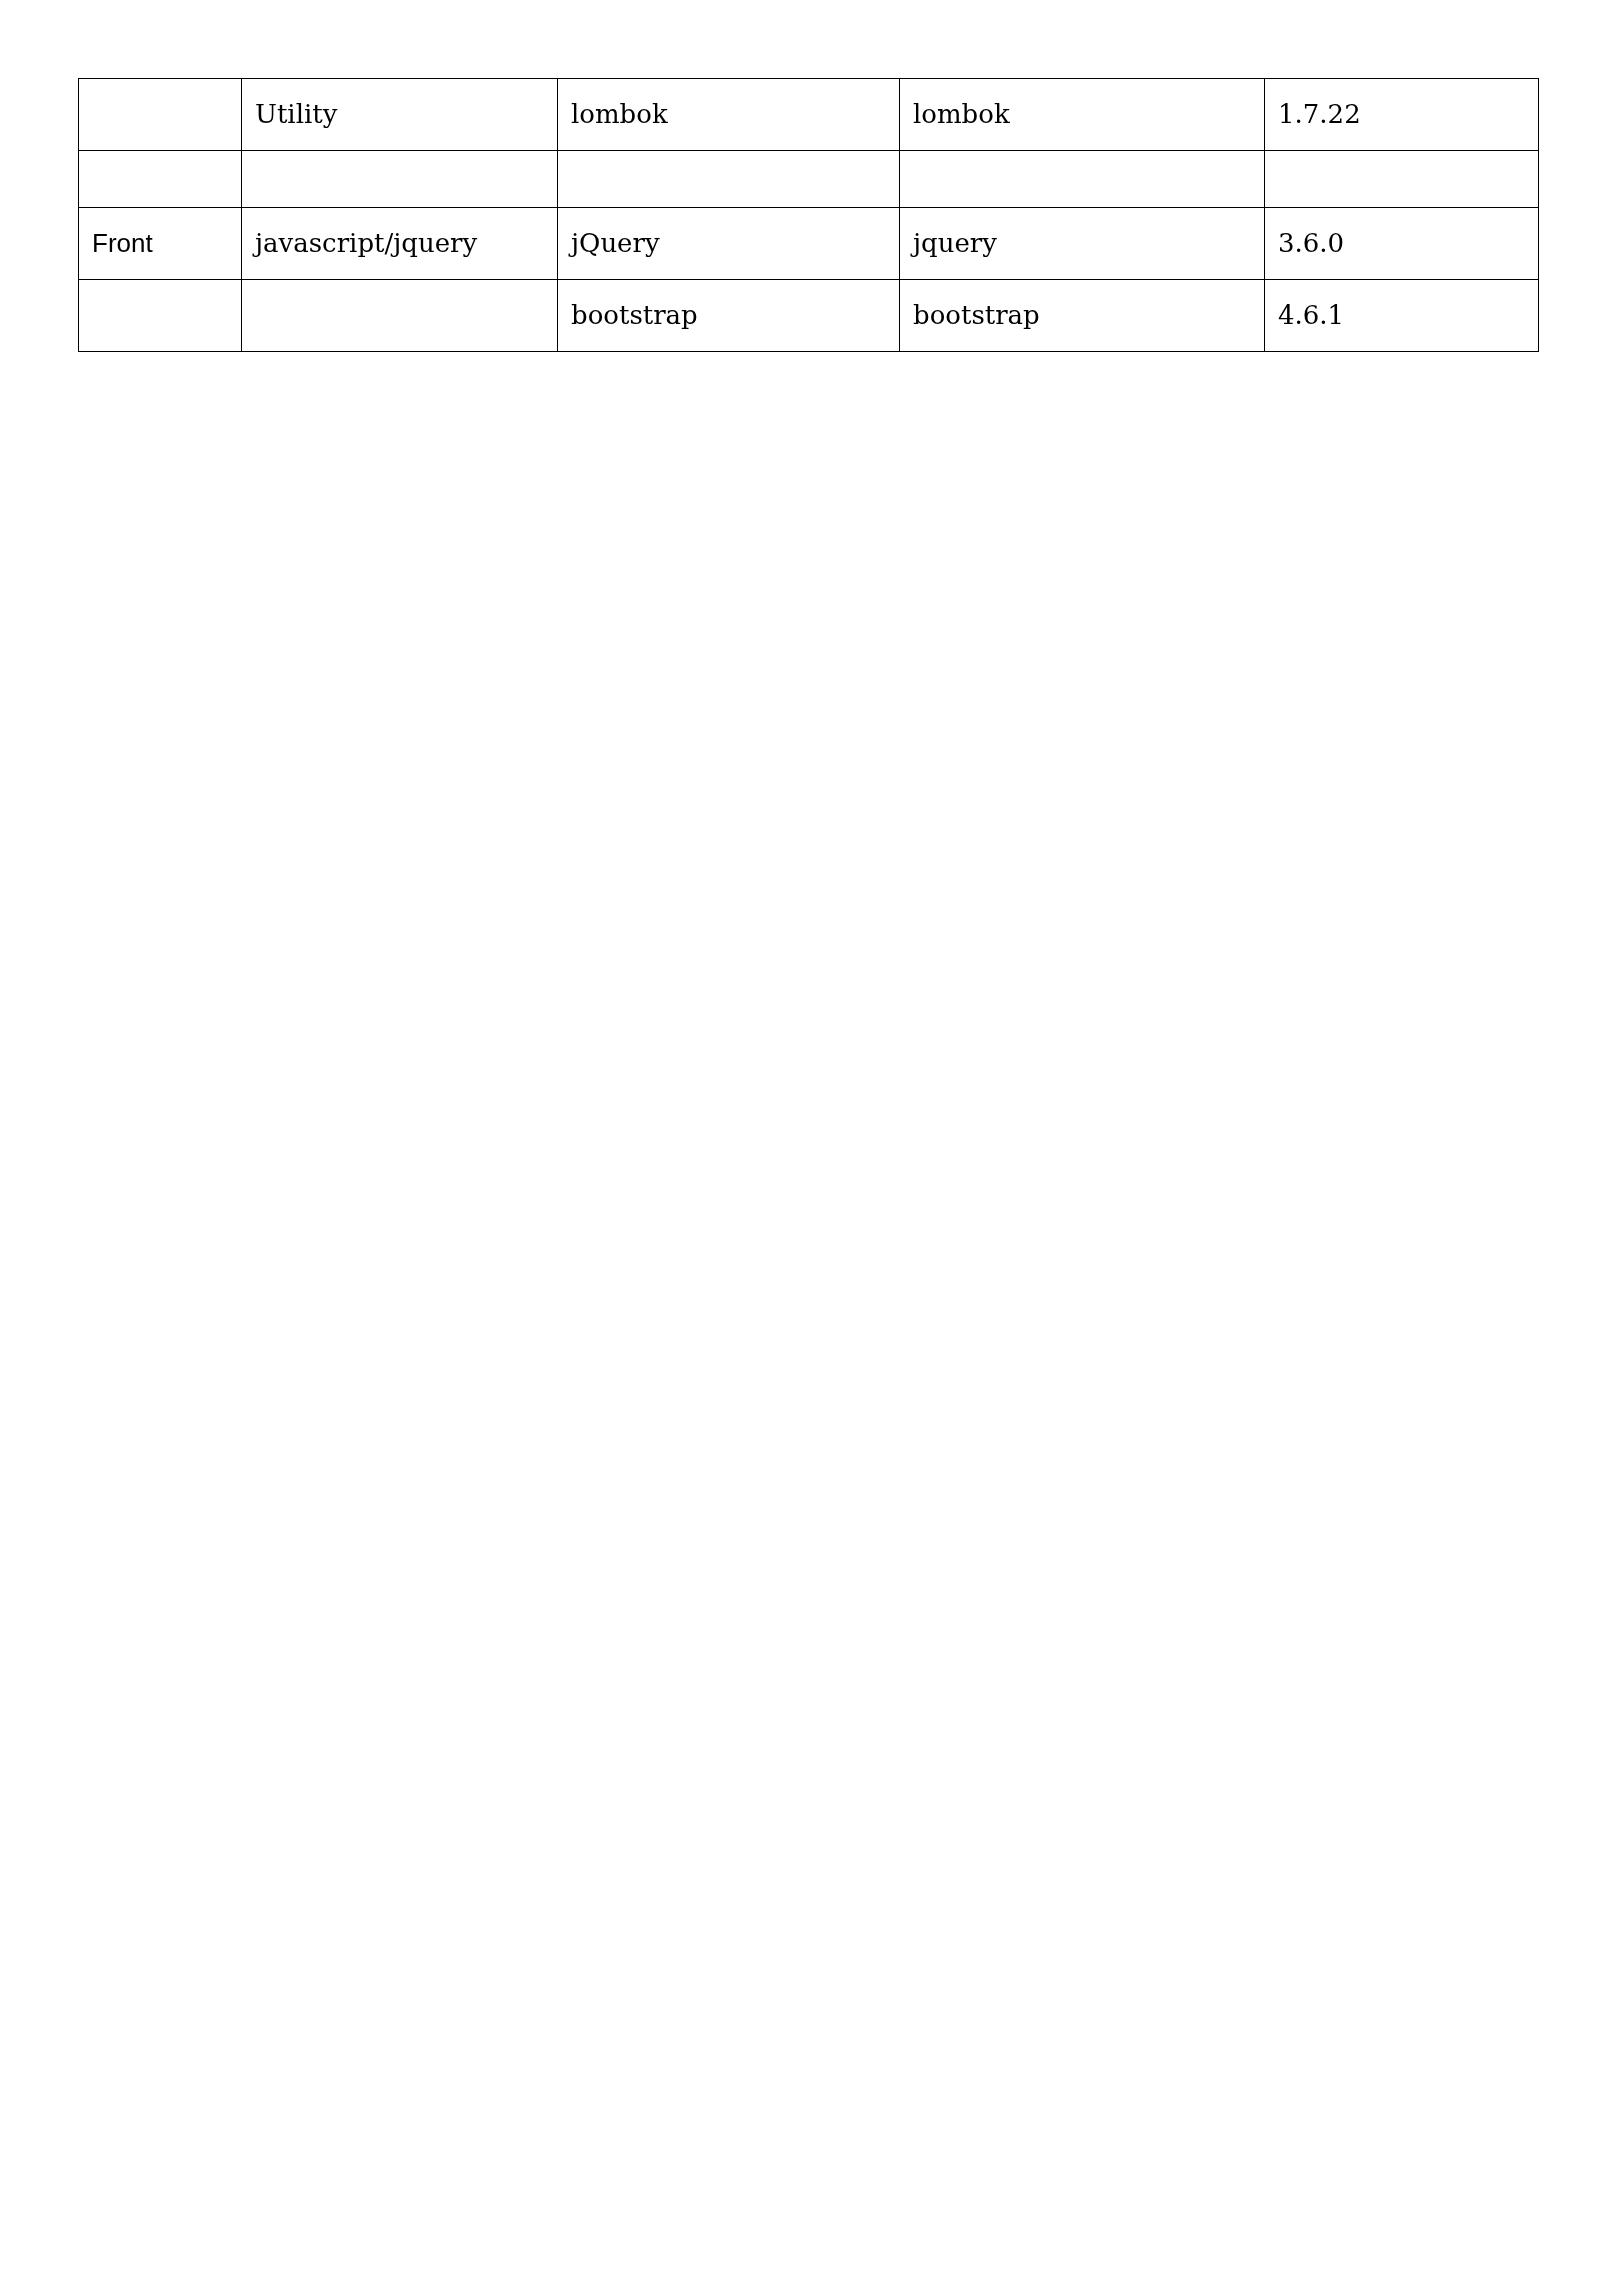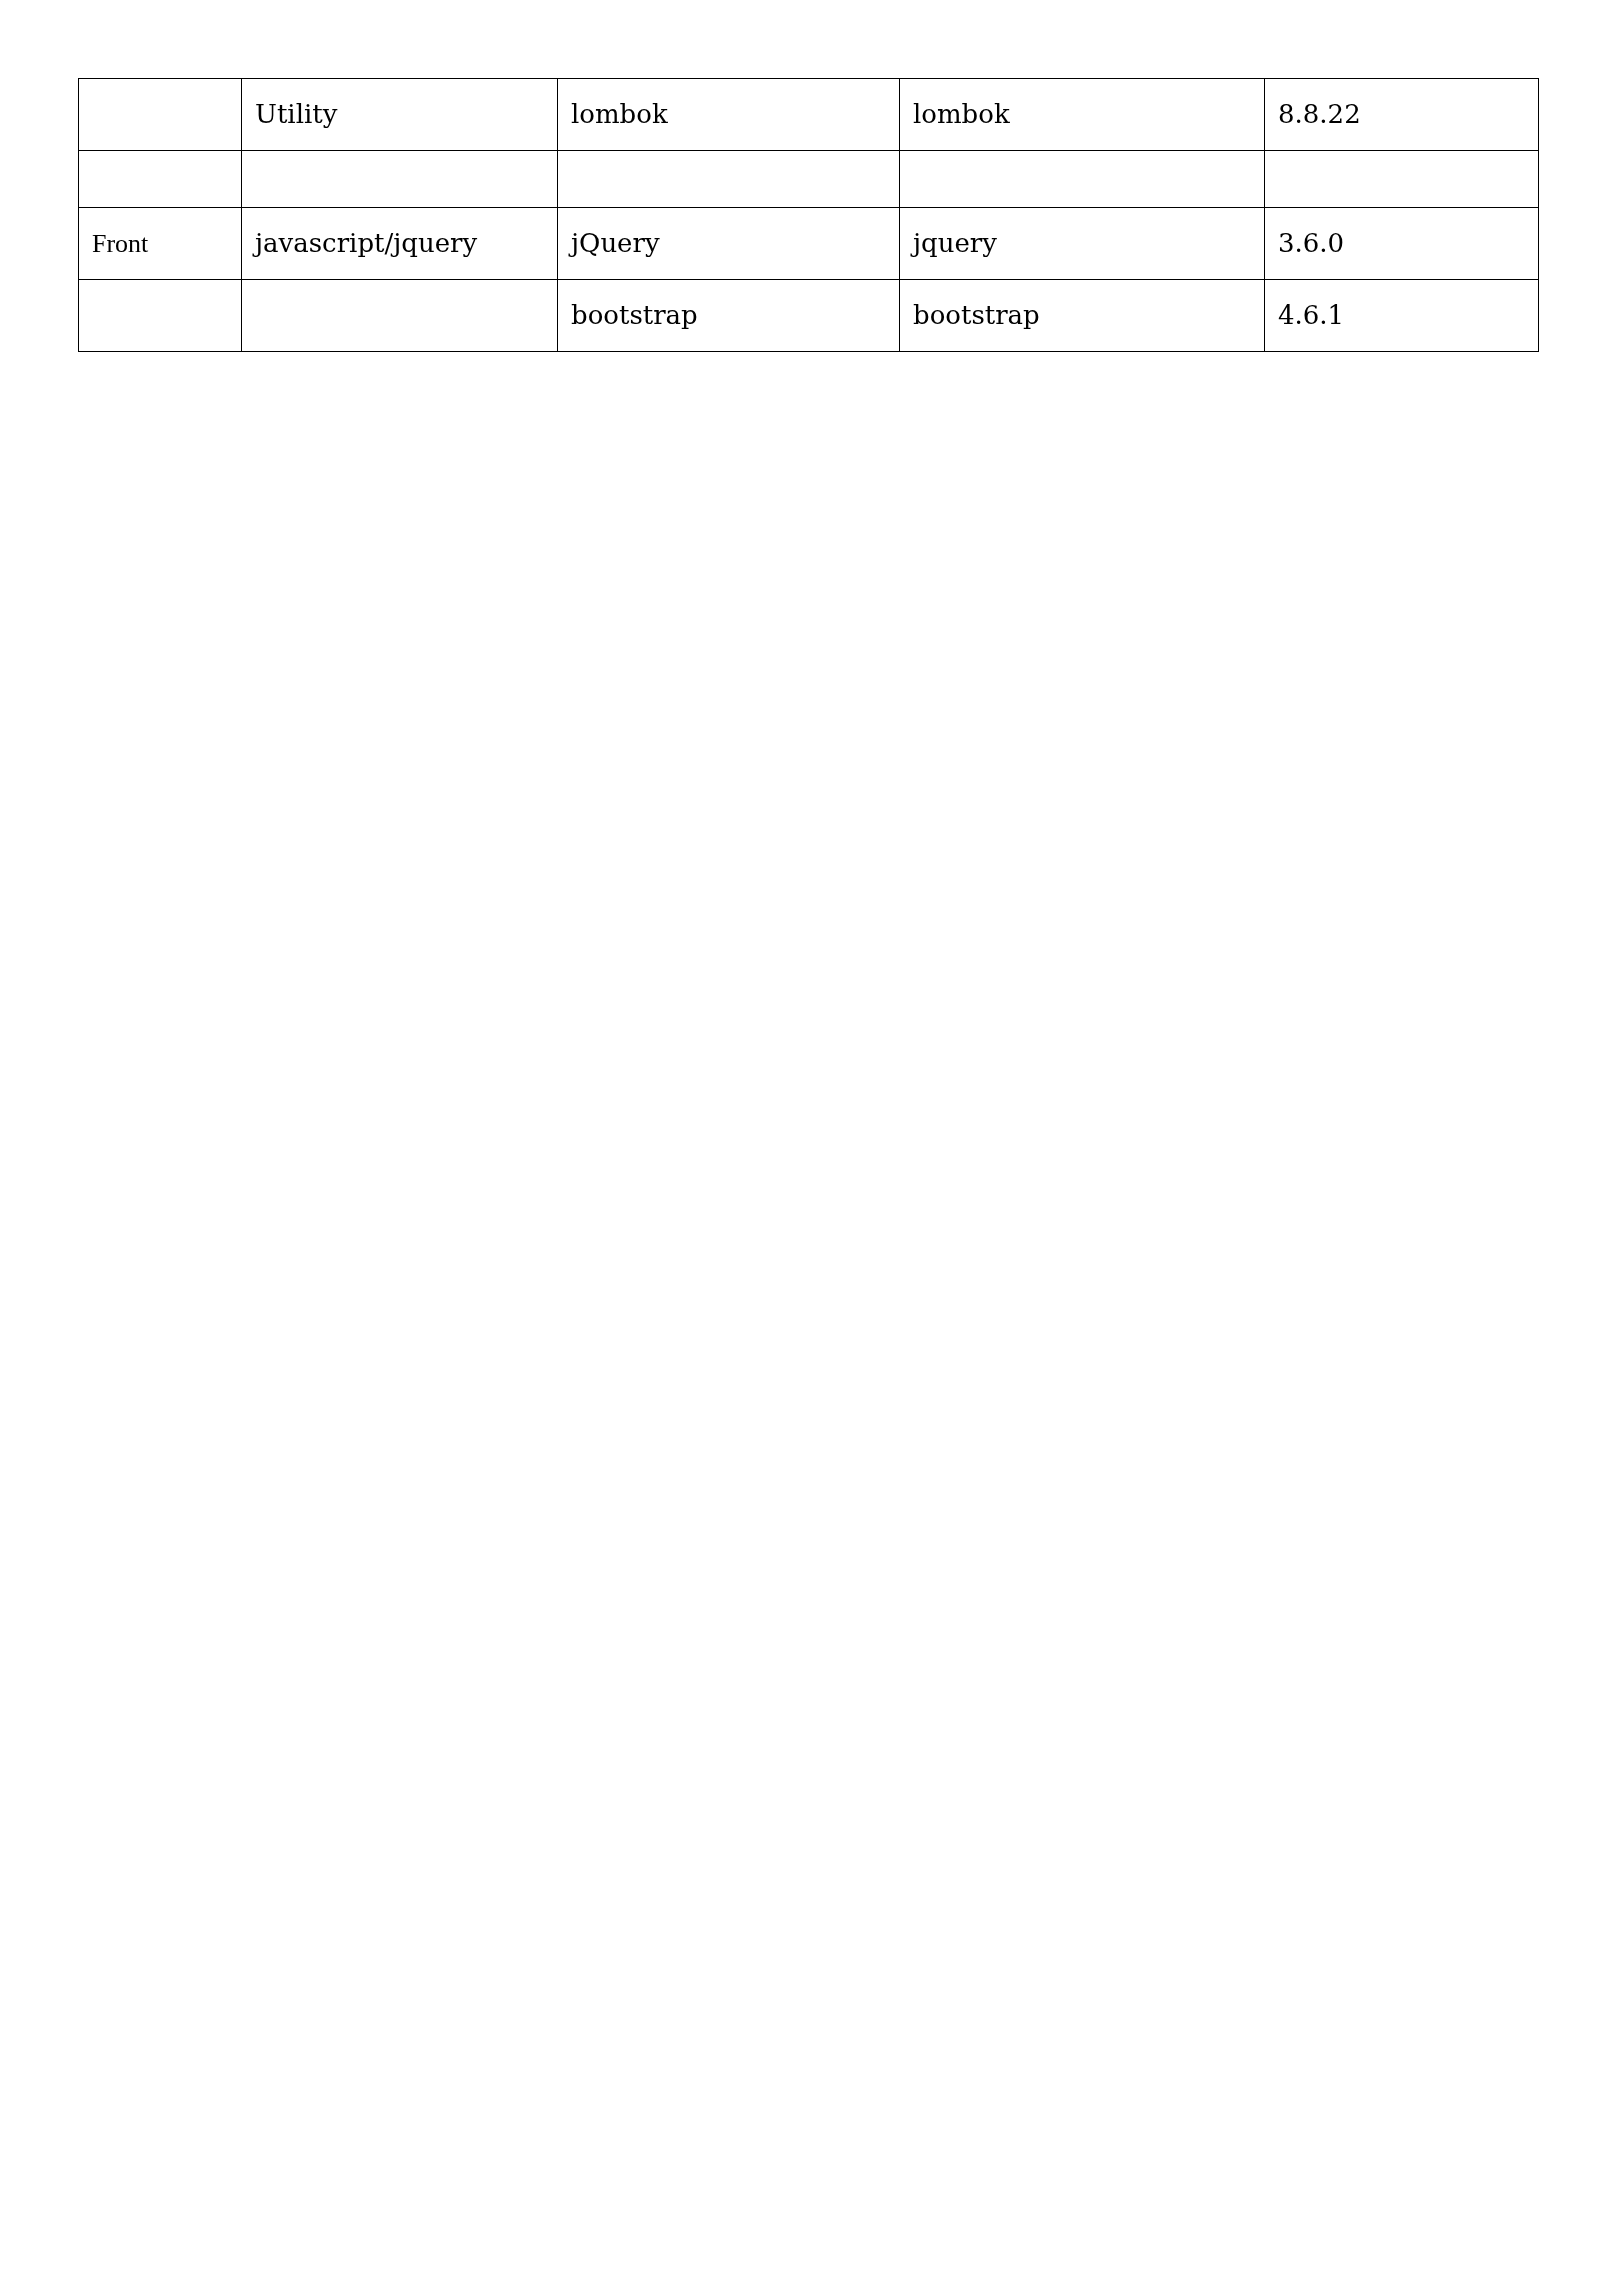--- a/index.html
+++ b/index.html
@@ -49,21 +49,21 @@
   .col-b { width: 316px; }
   .col-c { width: 342px; }
   .col-d { width: 365px; }
   .col-e { width: 274px; }
 
   .cell-empty {
     height: 65px;
   }
 
   td.bold-label {
-    font-family: Liberation Serif, serif;
+    font-family: Liberation Sans, sans-serif;
   }
 </style>
 </head>
 <body>
 
 <div class="page">
 
   <table class="doc-table">
     <colgroup>
       <col class="col-a">
@@ -71,21 +71,21 @@
       <col class="col-c">
       <col class="col-d">
       <col class="col-e">
     </colgroup>
     <tbody>
       <tr>
         <td></td>
         <td>Utility</td>
         <td>lombok</td>
         <td>lombok</td>
-        <td>8.8.22</td>
+        <td>1.7.22</td>
       </tr>
       <tr>
         <td class="cell-empty"></td>
         <td class="cell-empty"></td>
         <td class="cell-empty"></td>
         <td class="cell-empty"></td>
         <td class="cell-empty"></td>
       </tr>
       <tr>
         <td class="bold-label">Front</td>

